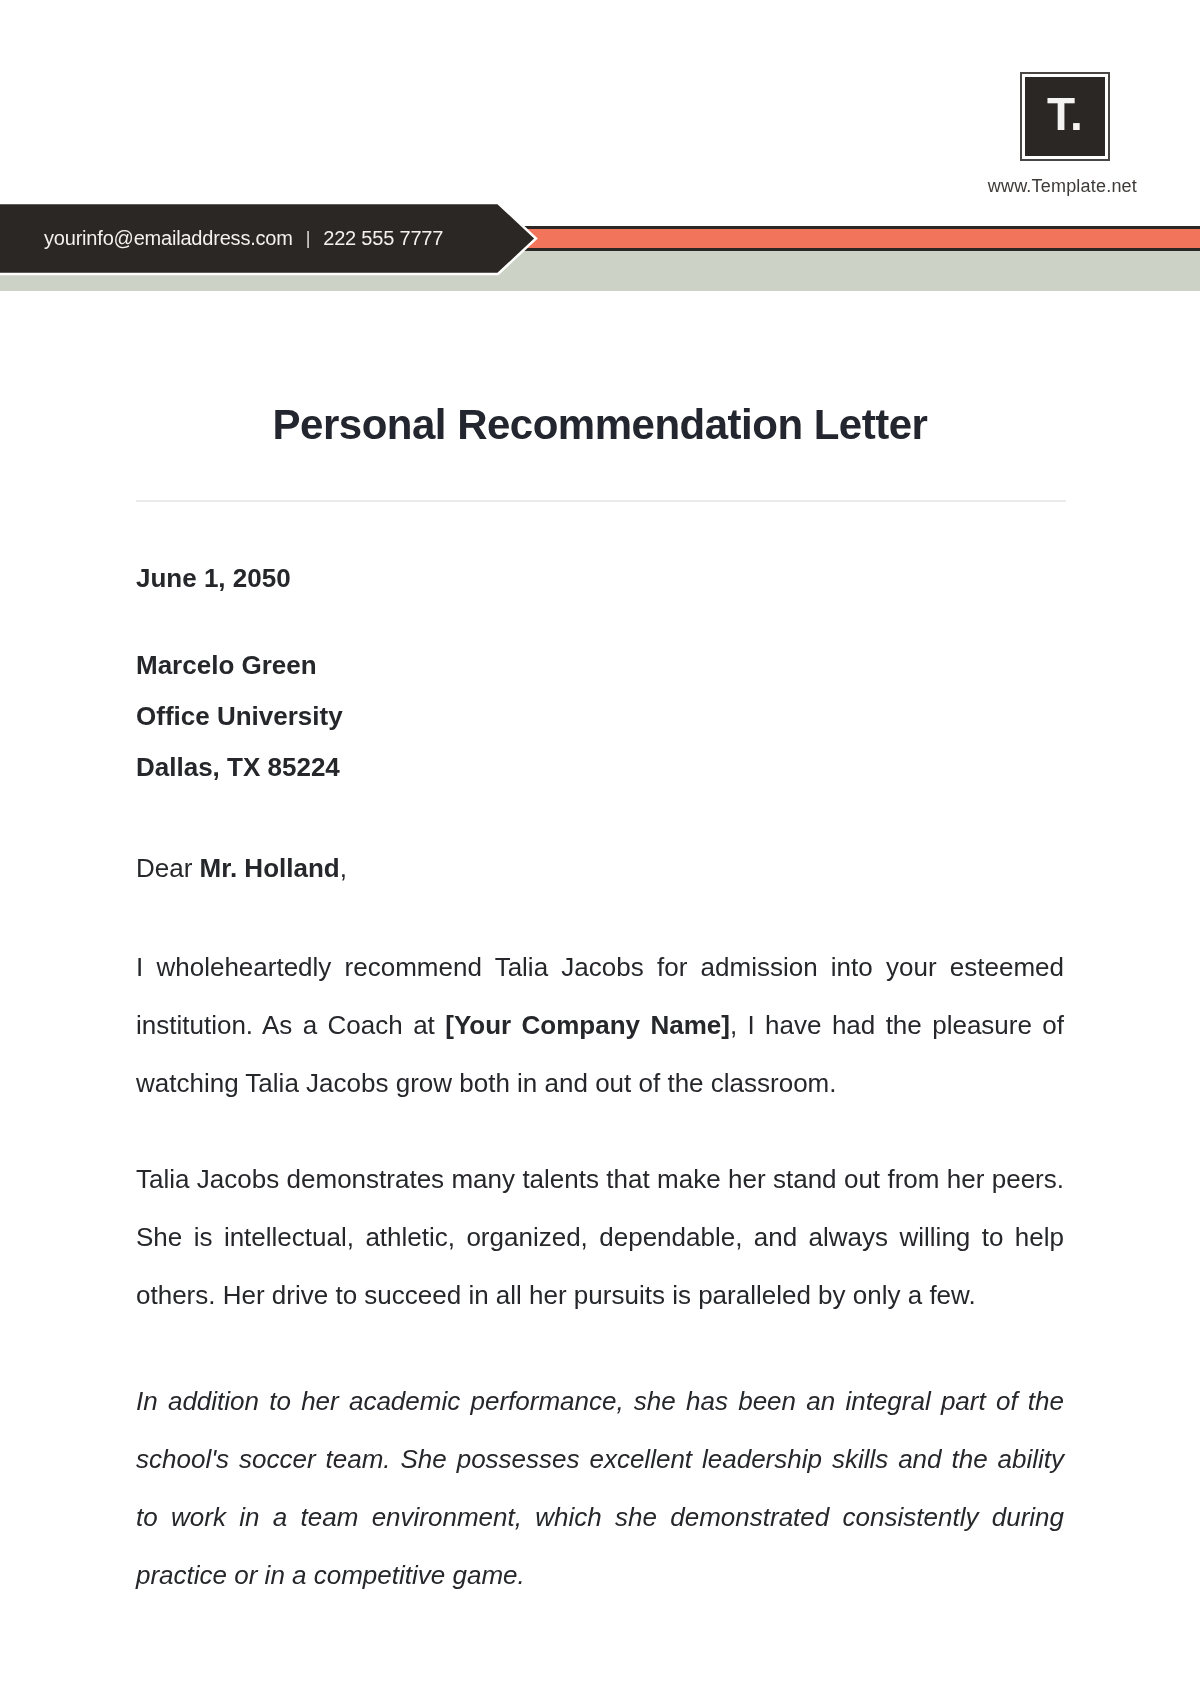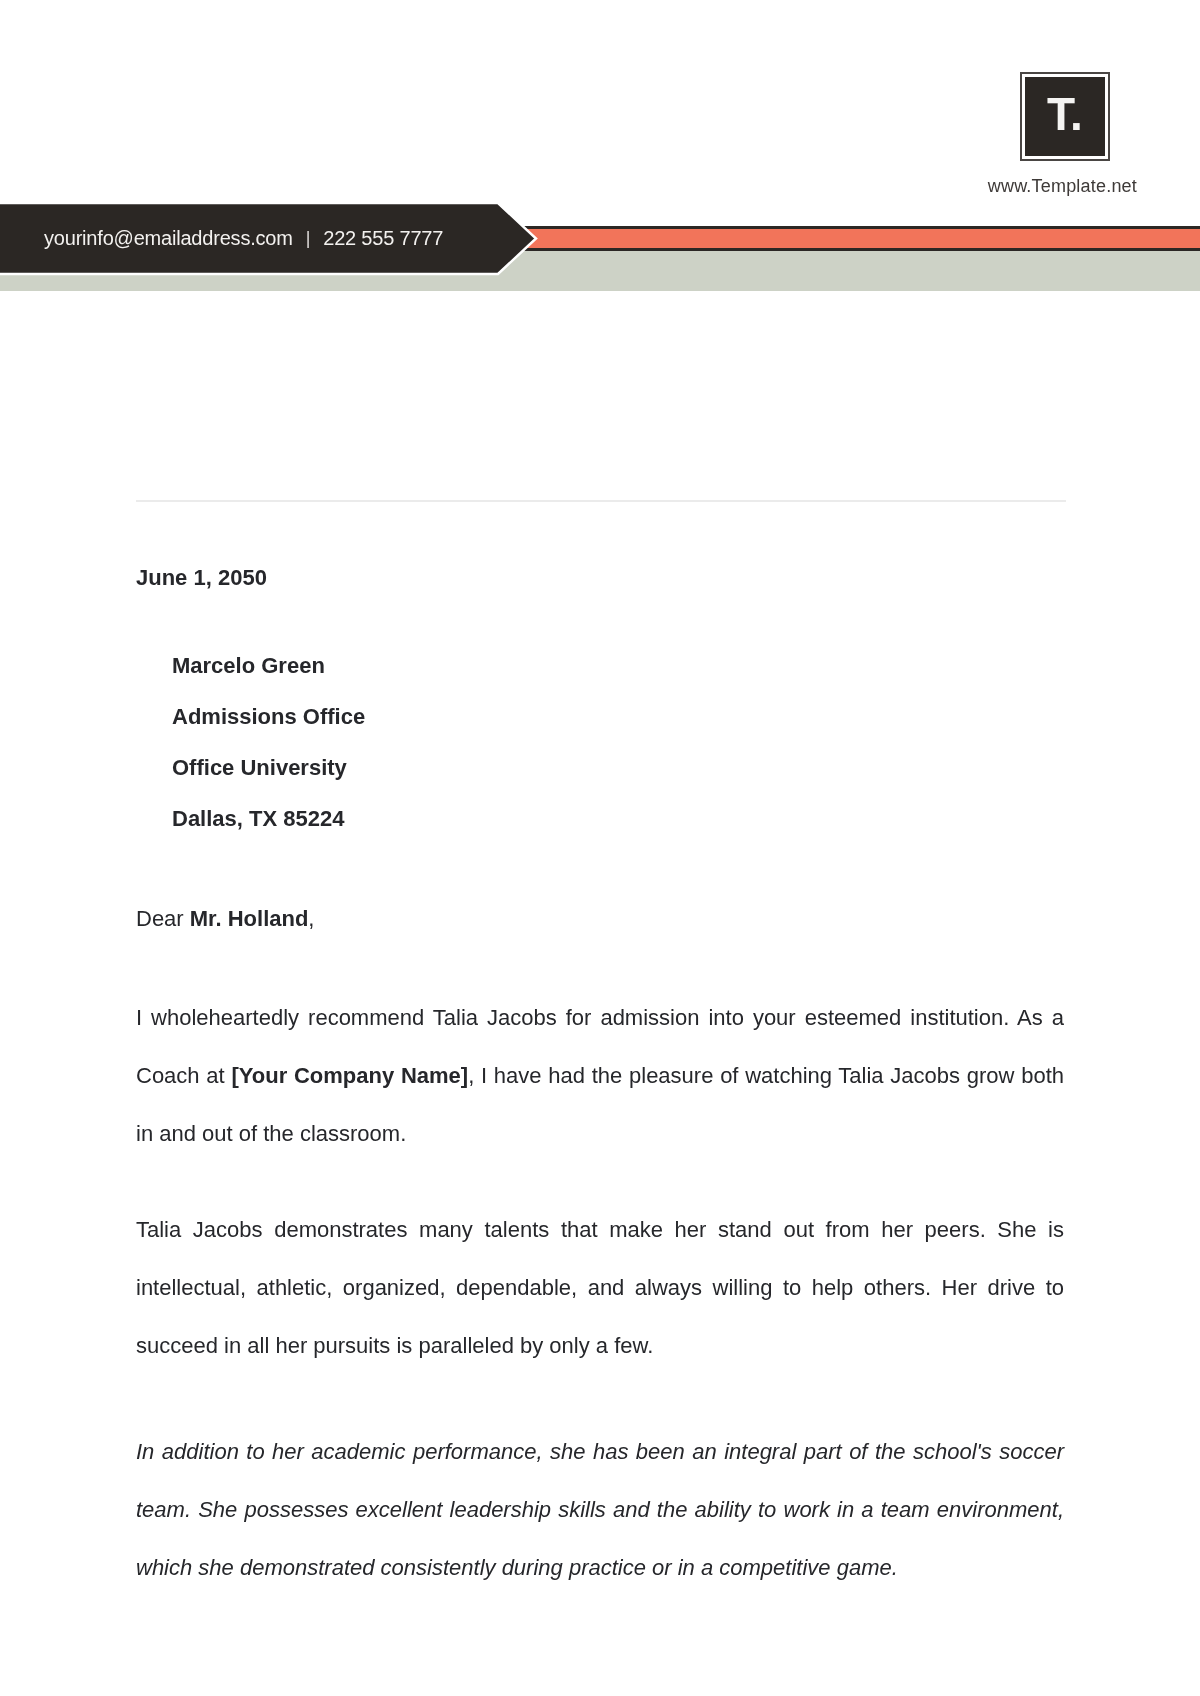--- a/index.html
+++ b/index.html
@@ -80,25 +80,25 @@
   }
   .divider{
     position:absolute;left:136px;top:500px;
     width:930px;height:2px;
     background:var(--divider);
   }
 
   
   .letter{
     position:absolute;left:136px;top:0;width:928px;
-    font-size:22px;
+    font-size:26px;
     color:var(--body);
   }
   .date{margin-top:563px;line-height:30px;font-weight:bold;}
-  .recipient{margin-top:47px;line-height:51px;font-weight:bold;margin-left:36px;}
+  .recipient{margin-top:47px;line-height:51px;font-weight:bold;}
   .salutation{margin-top:60px;line-height:30px;}
   .salutation .bold{font-weight:bold;}
   .para{line-height:58px;text-align:justify;}
   .para .bold{font-weight:bold;}
   .para-1{margin-top:55px;}
   .para-2{margin-top:38px;}
   .para-3{margin-top:48px;font-style:italic;}
 </style>
 </head>
 <body>
@@ -116,28 +116,28 @@
   <div class="stripe-orange"></div>
   <svg class="banner-arrow" width="545" height="77" viewBox="0 0 545 77">
     <polygon points="-3,3 498,3 536,38.5 498,74 -3,74"></polygon>
   </svg>
   <div class="banner-content">
     <span>yourinfo@emailaddress.com</span>
     <span class="banner-sep">|</span>
     <span>222 555 7777</span>
   </div>
 
+  <h1 class="letter-title">Personal Recommendation Letter</h1>
   <div class="divider"></div>
 
   <div class="letter">
     <div class="date">June 1, 2050</div>
 
     <div class="recipient">
       <div>Marcelo Green</div>
-      <div>Admissions Office</div>
       <div>Office University</div>
       <div>Dallas, TX 85224</div>
     </div>
 
     <div class="salutation"><span>Dear </span><span class="bold">Mr. Holland</span><span>,</span></div>
 
     <div class="para para-1"><span>I wholeheartedly recommend Talia Jacobs for admission into your esteemed institution. As a Coach at </span><span class="bold">[Your Company Name]</span><span>, I have had the pleasure of watching Talia Jacobs grow both in and out of the classroom.</span></div>
 
     <div class="para para-2">Talia Jacobs demonstrates many talents that make her stand out from her peers. She is intellectual, athletic, organized, dependable, and always willing to help others. Her drive to succeed in all her pursuits is paralleled by only a few.</div>
 

